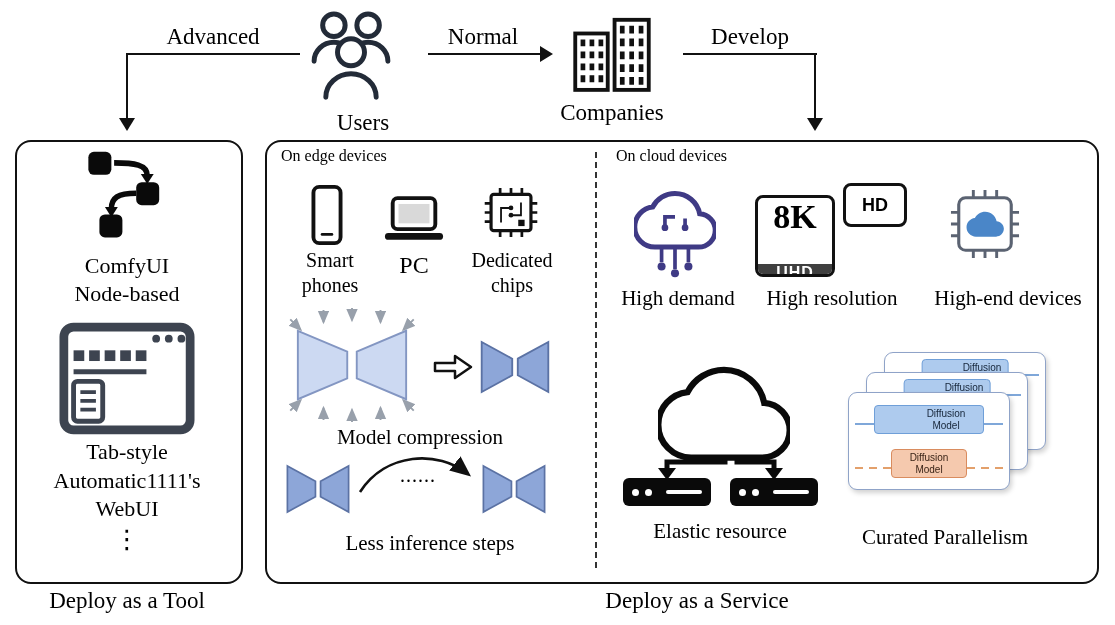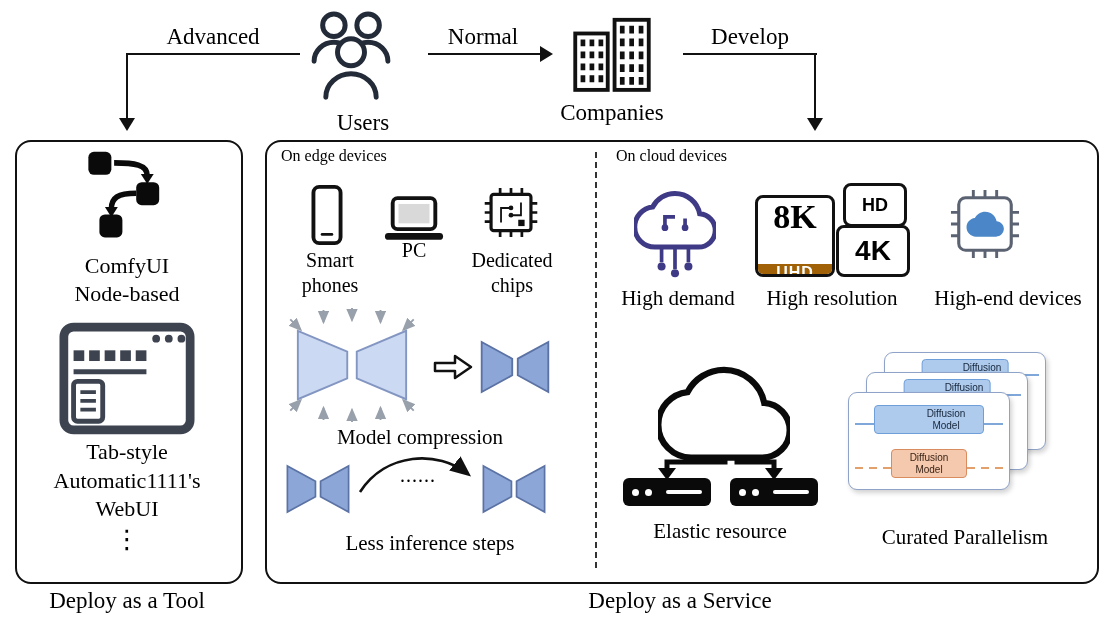--- a/index.html
+++ b/index.html
@@ -17,21 +17,21 @@
   .arrow-right{position:absolute;width:0;height:0;border-top:8px solid transparent;
                border-bottom:8px solid transparent;border-left:13px solid #111;}
   .bigbox{position:absolute;border:2px solid #111;border-radius:16px;background:#fff;}
   .divider{position:absolute;border-left:2px dashed #333;}
   
   .tile{position:absolute;background:#fff;border:3px solid #111;border-radius:8px;
         display:flex;align-items:center;justify-content:center;
         font-family:"Liberation Sans",sans-serif;}
   .tile-8k{flex-direction:column;justify-content:flex-start;overflow:hidden;padding:0;gap:28px;}
   .t8k{font-size:34px;font-weight:600;flex:1;display:flex;align-items:center;font-family:"Liberation Serif",serif;}
-  .uhdbar{width:100%;height:25px;background:#a16207;color:#fff;font-weight:bold;
+  .uhdbar{width:100%;height:25px;background:#404040;color:#fff;font-weight:bold;
           font-size:16px;letter-spacing:1px;display:flex;align-items:center;justify-content:center;}
   
   .server{position:absolute;width:88px;height:28px;background:#0a0a0a;border-radius:6px;
           display:flex;align-items:center;padding:0 9px;box-sizing:border-box;}
   .server .dot{width:7px;height:7px;border-radius:50%;background:#fff;margin-right:6px;}
   .server .bar{flex:1;height:4px;background:#fff;margin-left:8px;border-radius:2px;}
   
   .card{position:absolute;width:160px;height:96px;background:#fff;border:1.6px solid #8fa3c8;
         border-radius:9px;box-shadow:2px 3px 5px rgba(0,0,0,.18);}
   .card-line{position:absolute;left:6px;right:6px;height:2px;}
@@ -148,21 +148,21 @@
     <rect x="4" y="3" width="28" height="58" rx="6" fill="#fff" stroke="#111" stroke-width="4"></rect>
     <path d="M 13 52 H 23" stroke="#111" stroke-width="3" stroke-linecap="round"></path>
   </svg>
   <div class="lbl" style="left:293px;top:248px;width:74px;font-size:20px;">Smart phones</div>
 
   <svg class="abs" style="left:383px;top:195px;" width="62" height="47" viewBox="0 0 64 48">
     <rect x="10" y="3" width="44" height="32" rx="5" fill="#fff" stroke="#111" stroke-width="4"></rect>
     <rect x="16" y="9" width="32" height="20" fill="#d9d9d9"></rect>
     <rect x="2" y="39" width="60" height="7" rx="3.5" fill="#111"></rect>
   </svg>
-  <div class="lbl" style="left:396px;top:238px;width:36px;font-size:20px;">PC</div>
+  <div class="lbl" style="left:396px;top:250px;width:36px;font-size:24px;">PC</div>
 
   <svg class="abs" style="left:482px;top:186px;" width="58" height="53" viewBox="0 0 64 58">
     <g stroke="#111" stroke-width="3" fill="none">
       <path d="M 20 9 V 2 M 32 9 V 2 M 44 9 V 2"></path>
       <path d="M 20 49 V 56 M 32 49 V 56 M 44 49 V 56"></path>
       <path d="M 10 19 H 3 M 10 29 H 3 M 10 39 H 3"></path>
       <path d="M 54 19 H 61 M 54 29 H 61 M 54 39 H 61"></path>
       <rect x="10" y="9" width="44" height="40" rx="3" stroke-width="3.5" fill="#fff"></rect>
     </g>
     <g stroke="#111" stroke-width="2" fill="none">
@@ -250,21 +250,20 @@
       <circle cx="15" cy="14.2" r="1"></circle>
     </g>
   </svg>
   <div class="lbl" style="left:610px;top:285px;width:136px;">High demand</div>
 
   <div class="tile tile-8k" style="left:755px;top:195px;width:74px;height:76px;">
     <div class="t8k">8K</div>
     <div class="uhdbar">UHD</div>
   </div>
   <div class="tile" style="left:843px;top:183px;width:58px;height:38px;font-size:18px;font-weight:bold;">HD</div>
-  <div class="tile" style="left:836px;top:225px;width:68px;height:46px;font-size:28px;font-weight:800;border-width:3.5px;z-index:2;">4K</div>
   <div class="lbl" style="left:748px;top:285px;width:168px;">High resolution</div>
 
   <svg class="abs" style="left:950px;top:189px;" width="70" height="70" viewBox="0 0 72 72">
     <g stroke="#5b6372" stroke-width="3" fill="none">
       <path d="M 24 1 V 9 M 36 1 V 9 M 48 1 V 9"></path>
       <path d="M 24 71 V 63 M 36 71 V 63 M 48 71 V 63"></path>
       <path d="M 1 24 H 9 M 1 36 H 9 M 1 48 H 9"></path>
       <path d="M 71 24 H 63 M 71 36 H 63 M 71 48 H 63"></path>
       <rect x="9" y="9" width="54" height="54" rx="7" stroke-width="3.2" fill="#fff"></rect>
     </g>
@@ -302,17 +301,17 @@
   <div class="card" style="left:866px;top:372px;z-index:2;">
     <div class="card-line blue-line" style="top:21px;"></div>
     <div class="chip chip-blue" style="top:6px;">Diffusion</div>
   </div>
   <div class="card" style="left:848px;top:392px;z-index:3;">
     <div class="card-line blue-line" style="top:30px;"></div>
     <div class="chip chip-blue chip-wide" style="top:12px;">Diffusion Model</div>
     <div class="card-line orange-line" style="top:74px;"></div>
     <div class="chip chip-orange chip-wide" style="top:56px;">Diffusion Model</div>
   </div>
-  <div class="lbl" style="left:842px;top:524px;width:206px;text-align:right;">Curated Parallelism</div>
-
-  <div class="caption" style="left:265px;top:588px;width:830px;">Deploy as a Service</div>
+  <div class="lbl" style="left:842px;top:524px;width:206px;">Curated Parallelism</div>
+
+  <div class="caption" style="left:282px;top:588px;width:830px;">Deploy as a Service</div>
 
 </div>
 
 </body></html>

